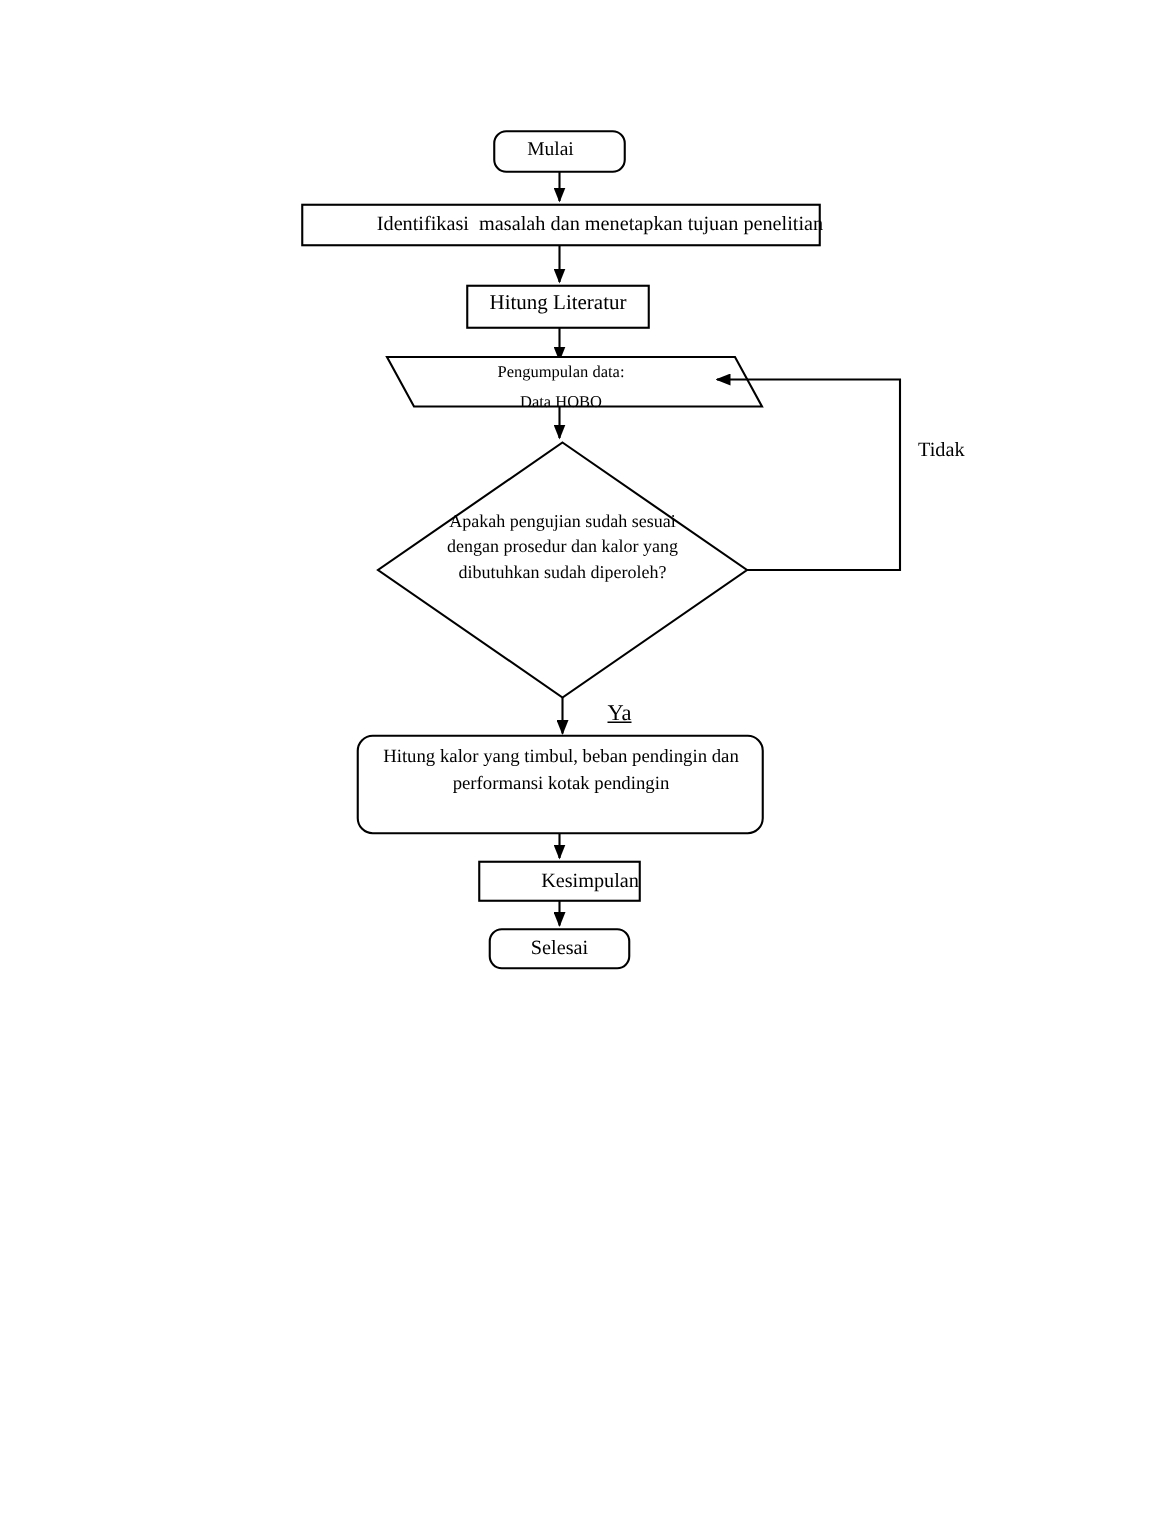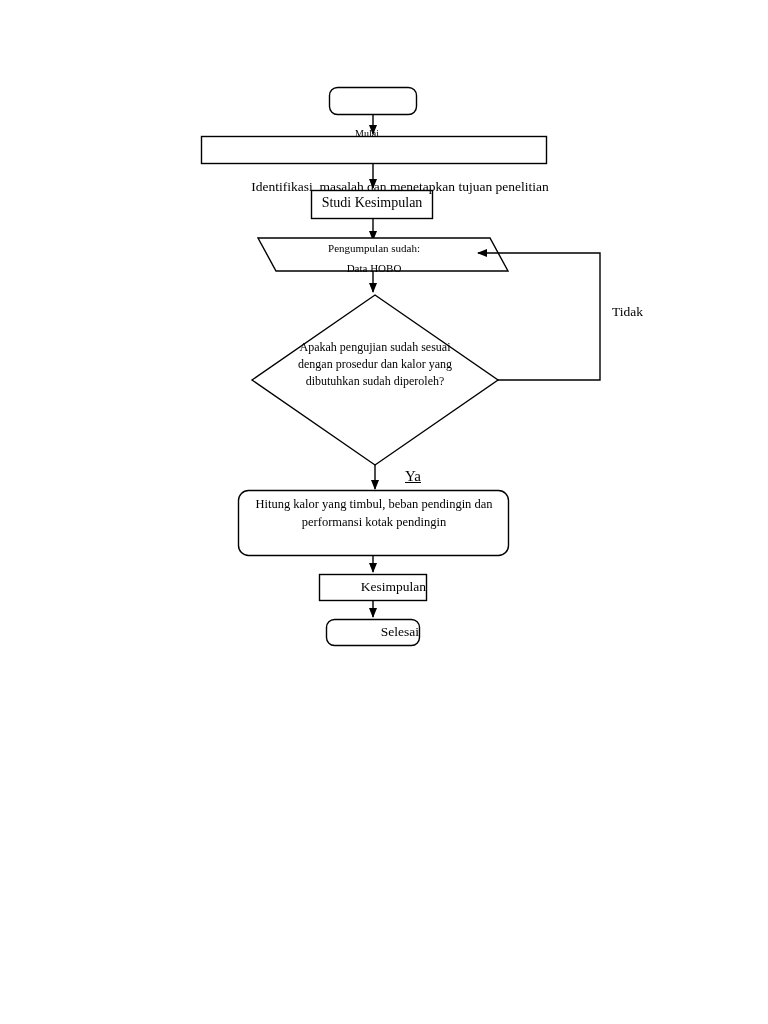--- a/index.html
+++ b/index.html
@@ -30,29 +30,29 @@
     pointer-events: none;
     white-space: pre-wrap;
   }
   .edge-label {
     position: absolute;
     text-align: left;
     color: #000;
     line-height: 1.2;
   }
   
-  .lbl-mulai        { left: 329px; top: 91px;  width: 76px;  font-size: 10px; margin-top: 36px; }
-  .lbl-identifikasi { left: 201px; top: 140px; width: 398px; font-size: 13.5px; margin-top: 38px; }
+  .lbl-mulai        { left: 329px; top: 91px;  width: 76px;  font-size: 13px; }
+  .lbl-identifikasi { left: 201px; top: 140px; width: 398px; font-size: 13.5px; }
   .lbl-studi        { left: 311px; top: 194px; width: 122px; font-size: 14px; }
   .lbl-pengumpulan  { left: 279px; top: 238px; width: 190px; font-size: 11px; line-height: 1.85; }
   .lbl-diamond      { left: 289px; top: 339px; width: 172px; font-size: 12px; line-height: 1.42; }
   .lbl-hitung       { left: 252px; top: 496px; width: 244px; font-size: 12.5px; line-height: 1.42; }
   .lbl-kesimpulan   { left: 320px; top: 578px; width: 106px; font-size: 13.5px; text-align: right; }
-  .lbl-selesai      { left: 327px; top: 623px; width: 92px;  font-size: 13.5px; text-align: right; }
-  .lbl-tidak        { left: 612px; top: 304px; font-size: 13.5px; }
+  .lbl-selesai      { left: 327px; top: 623px; width: 92px;  font-size: 13.5px; }
+  .lbl-tidak        { left: 612px; top: 292px; font-size: 13.5px; }
   .lbl-ya           { left: 405px; top: 467px; font-size: 15px; text-decoration: underline; }
 </style>
 </head>
 <body>
 
 <svg id="flowchart-canvas" viewBox="0 0 768 1024">
   <defs>
     <marker id="arrowhead" markerWidth="10" markerHeight="8" refX="9" refY="4" orient="auto" markerUnits="userSpaceOnUse">
       <path d="M0,0 L10,4 L0,8 z" fill="#000000"></path>
     </marker>
@@ -88,23 +88,23 @@
 
   <line x1="373" y1="600.5" x2="373" y2="617" stroke="#000000" stroke-width="1.4" marker-end="url(#arrowhead)"></line>
 
   <rect x="326.5" y="619.5" width="93" height="26" rx="8" ry="8" fill="#ffffff" stroke="#000000" stroke-width="1.4"></rect>
 </svg>
 
 <div class="node-label lbl-mulai">Mulai</div>
 
 <div class="node-label lbl-identifikasi">Identifikasi  masalah dan menetapkan tujuan penelitian</div>
 
-<div class="node-label lbl-studi">Studi Kesimpulan</div>
+<div class="node-label lbl-studi">Hitung Literatur</div>
 
-<div class="node-label lbl-pengumpulan">Pengumpulan sudah:
+<div class="node-label lbl-pengumpulan">Pengumpulan data:
 Data HOBO</div>
 
 <div class="node-label lbl-diamond">Apakah pengujian sudah sesuai dengan prosedur dan kalor yang dibutuhkan sudah diperoleh?</div>
 
 <div class="node-label lbl-hitung">Hitung kalor yang timbul, beban pendingin dan performansi kotak pendingin</div>
 
 <div class="node-label lbl-kesimpulan">Kesimpulan</div>
 
 <div class="node-label lbl-selesai">Selesai</div>
 

